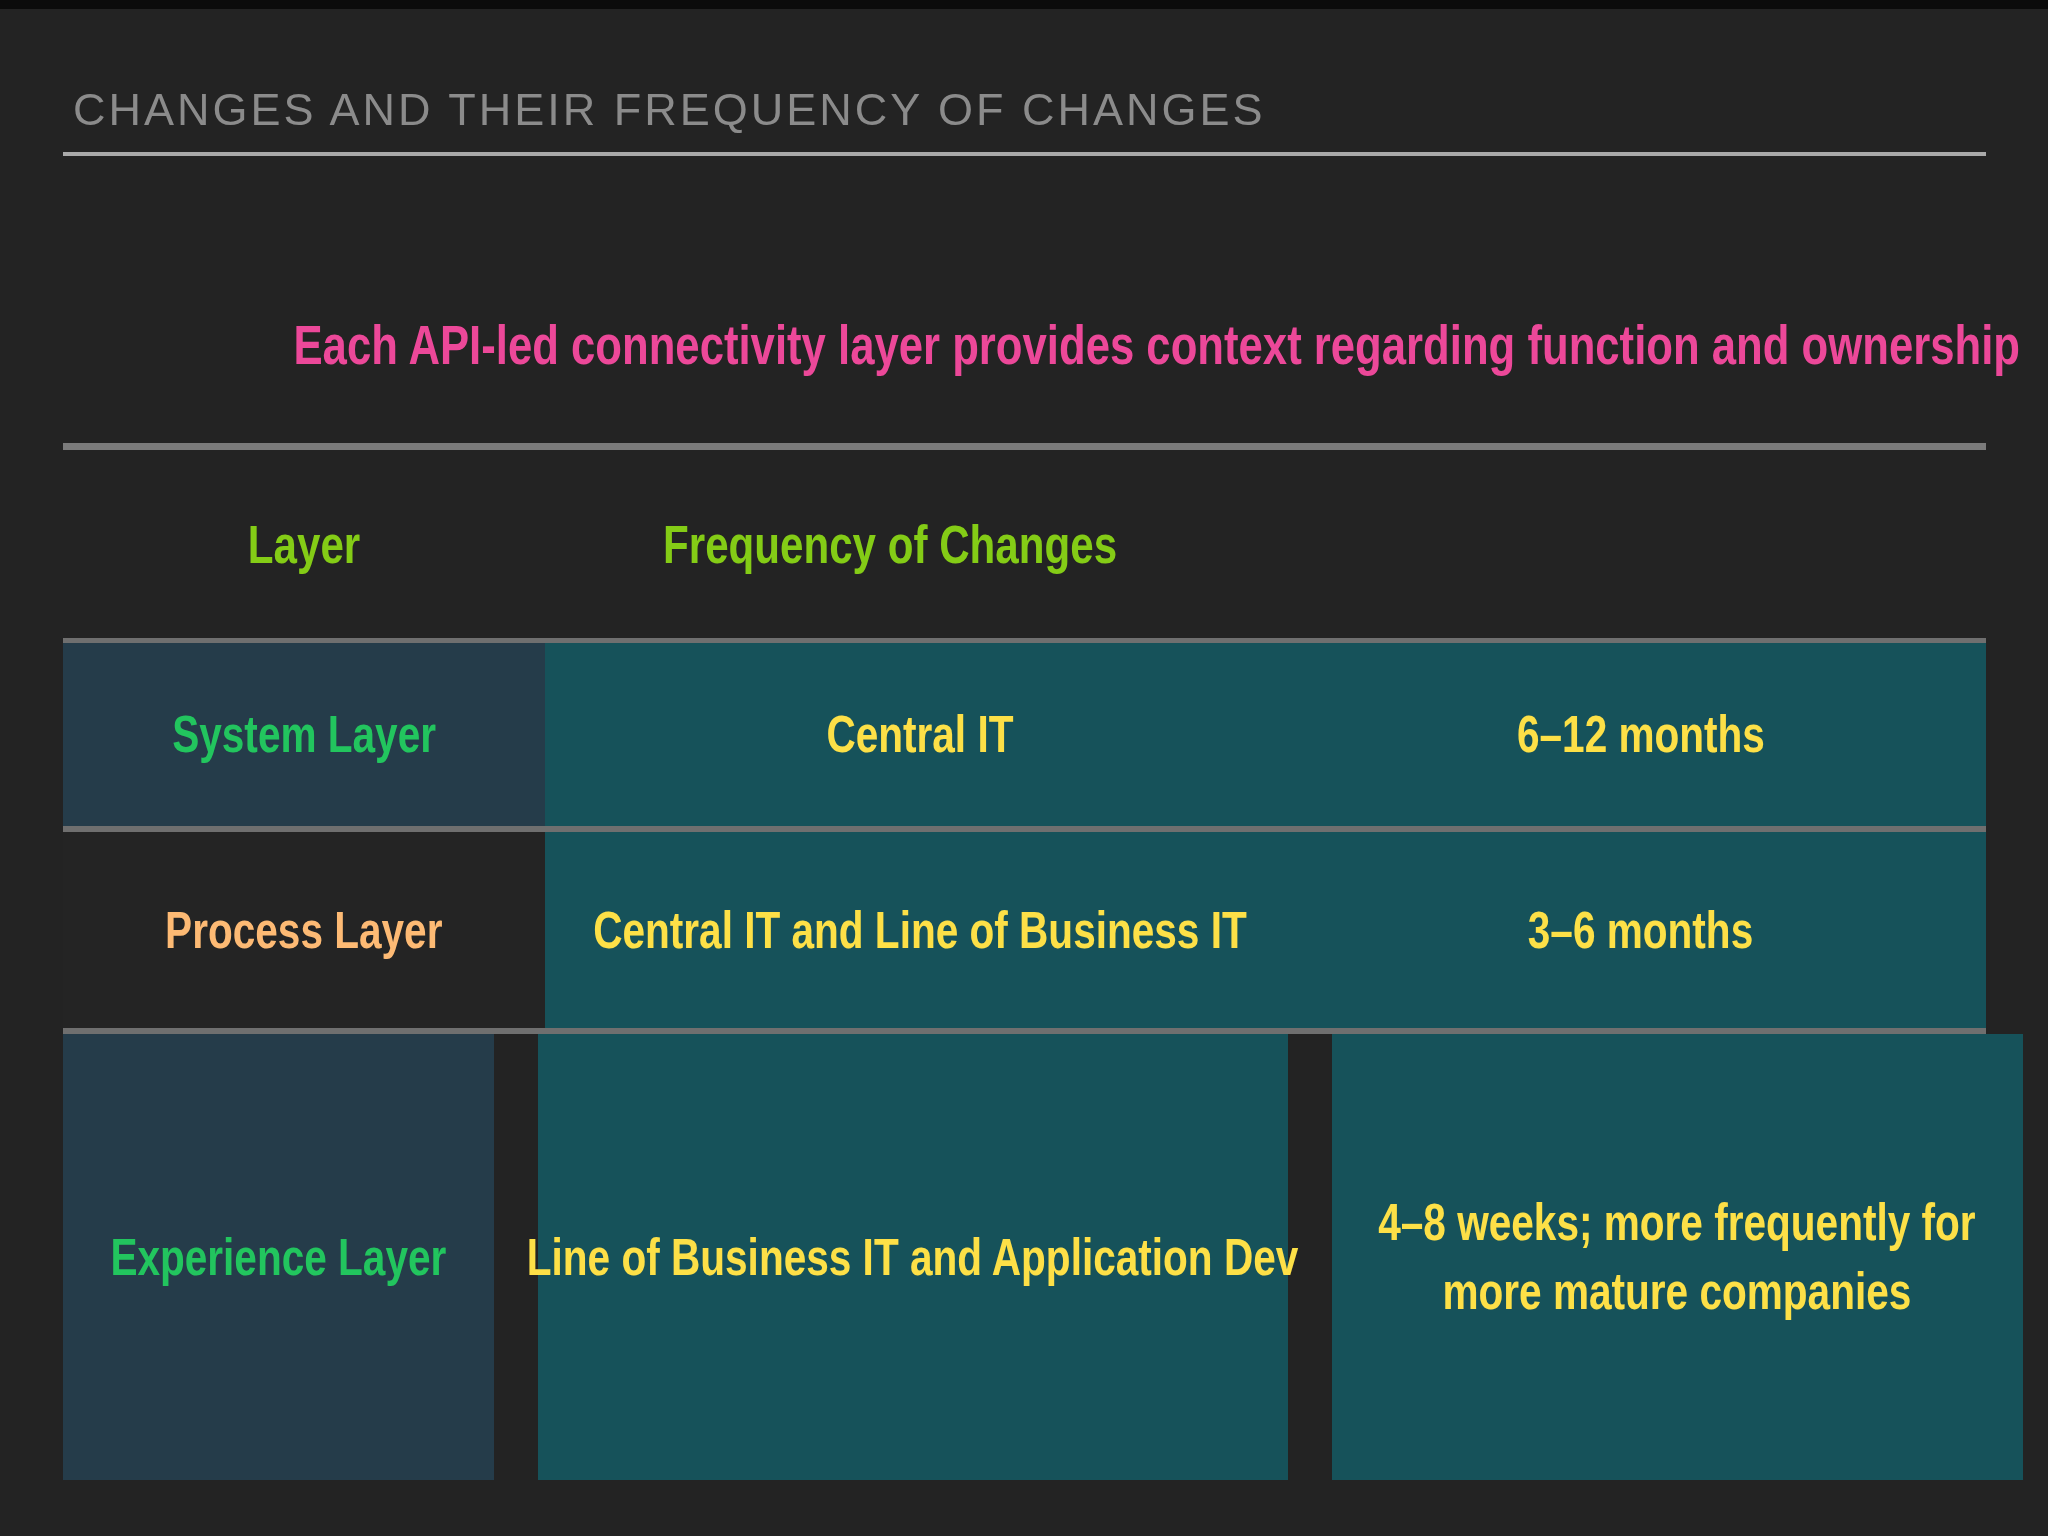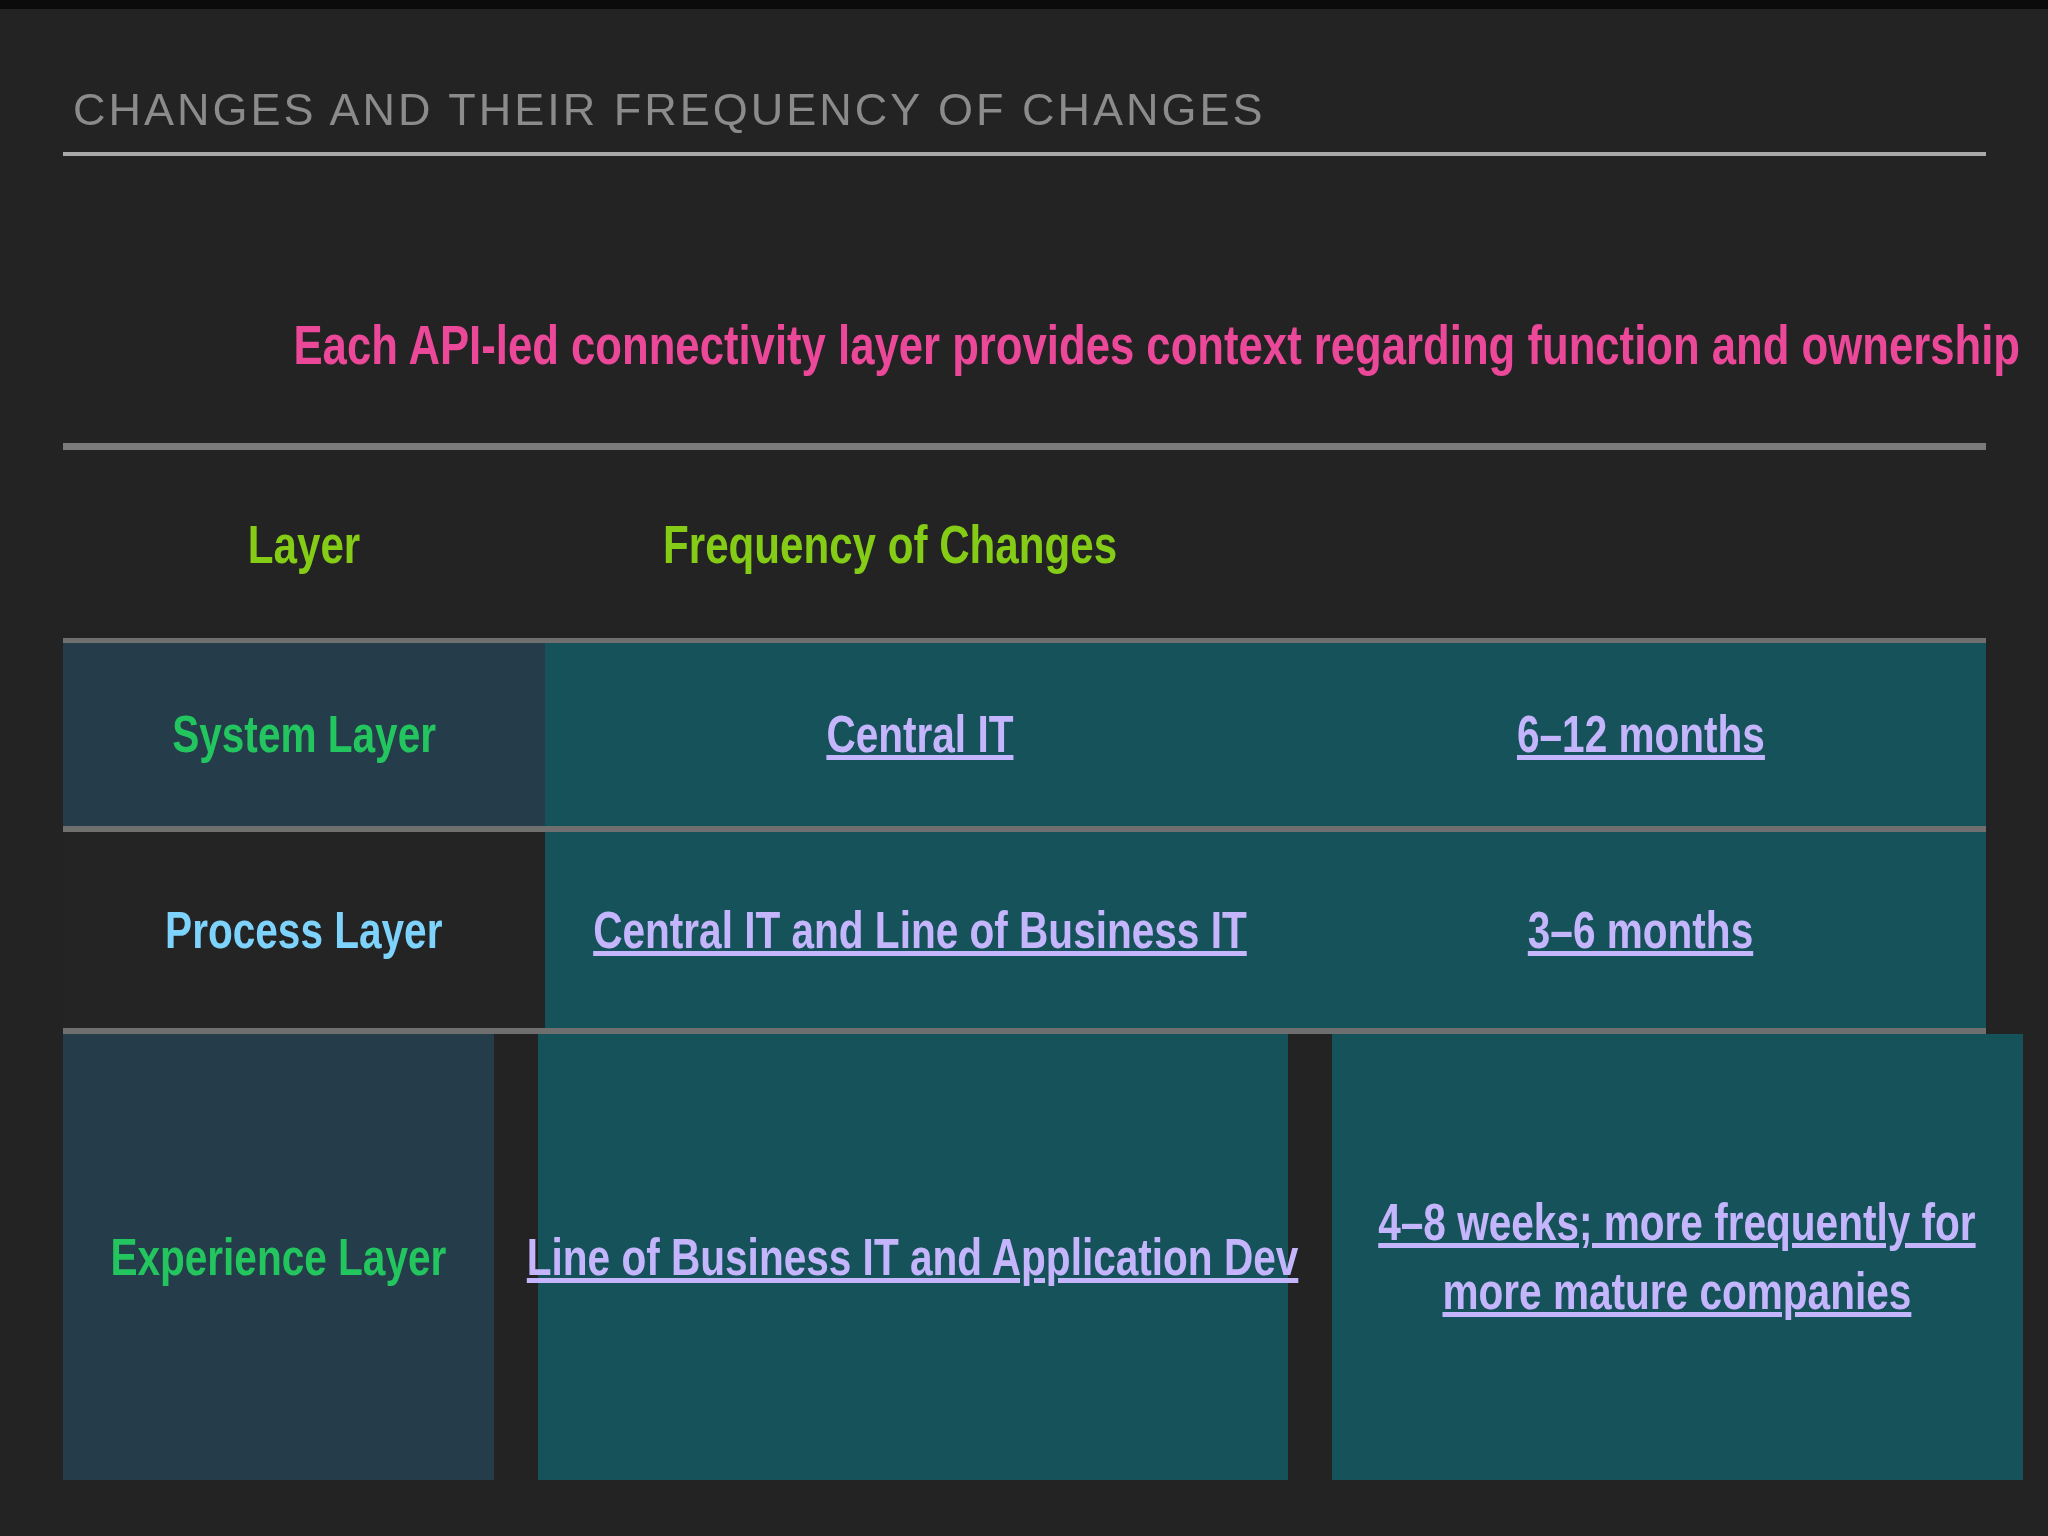--- a/index.html
+++ b/index.html
@@ -70,22 +70,22 @@
   .cell {
     display: flex; align-items: center; justify-content: center;
     font-size: 52px; font-weight: 700;
     line-height: 1.32;
   }
   .col-layer     { width: 482px; }
   .col-ownership { width: 750px; }
   .col-frequency { width: 691px; }
 
   .cell-layer-slate { background: #253c4a; color: #22c55e; }
-  .cell-layer-dark  { background: #242424; color: #7dd3fc; }
-  .cell-teal        { background: #16525a; color: #c4b5fd; text-decoration: underline; }
+  .cell-layer-dark  { background: #242424; color: #fdba74; }
+  .cell-teal        { background: #16525a; color: #fde047; }
 </style>
 </head>
 <body>
 
 <div class="slide">
 
   <div class="topbar"></div>
 
   <div class="title">CHANGES AND THEIR FREQUENCY OF CHANGES</div>
 

